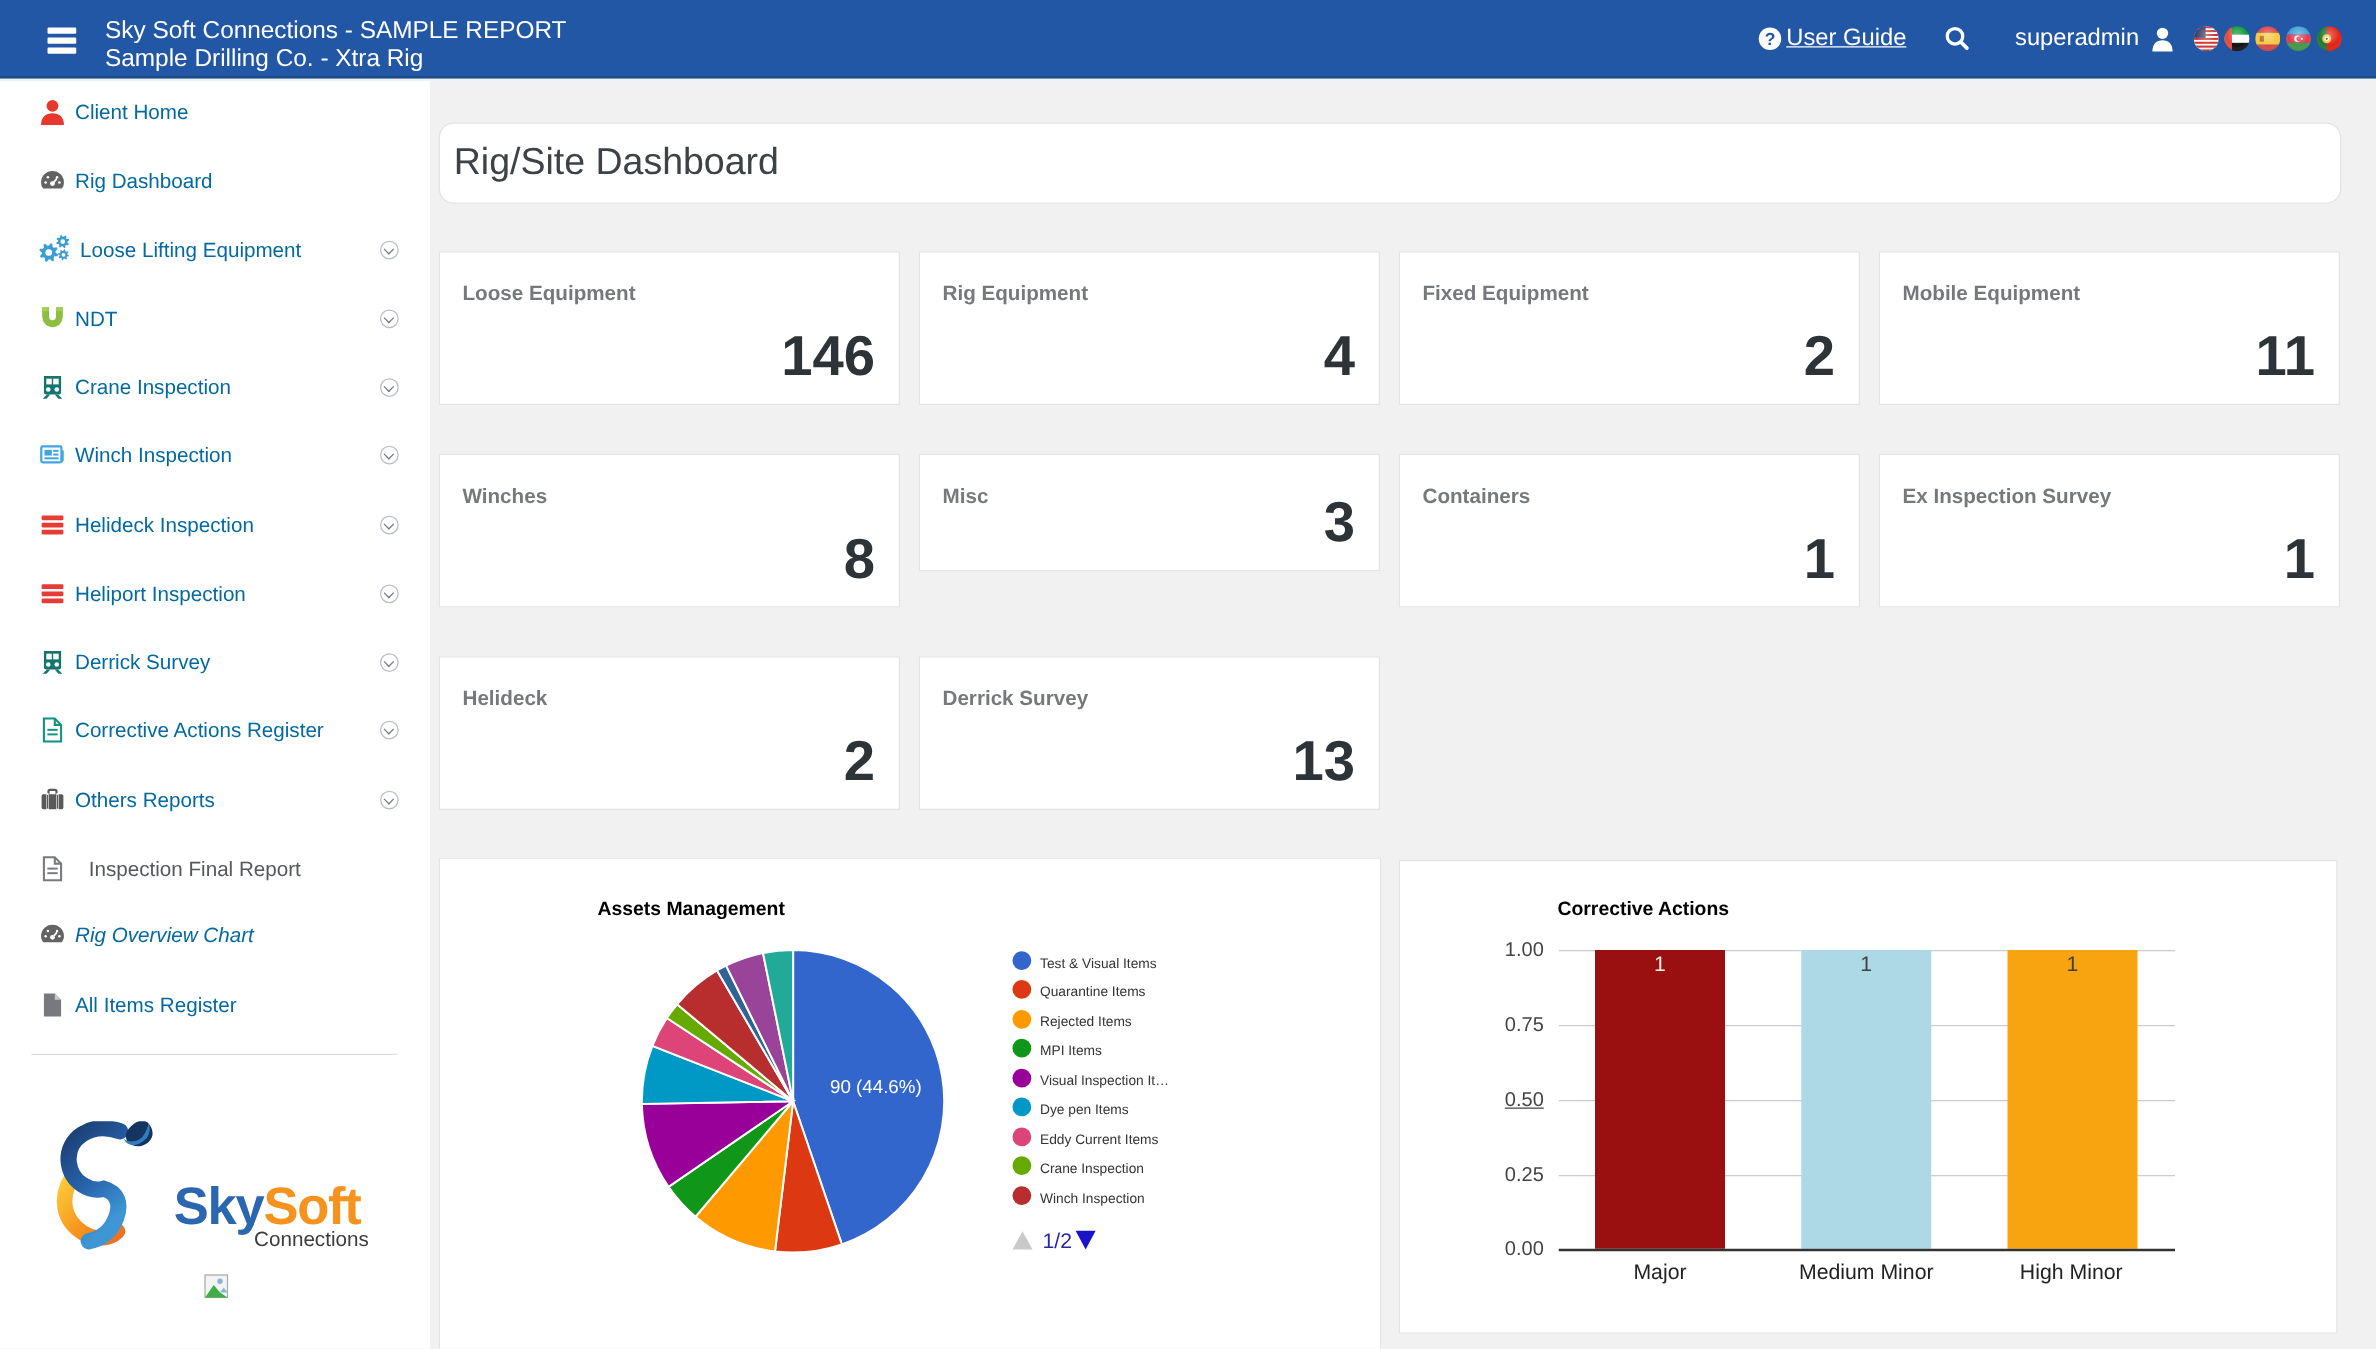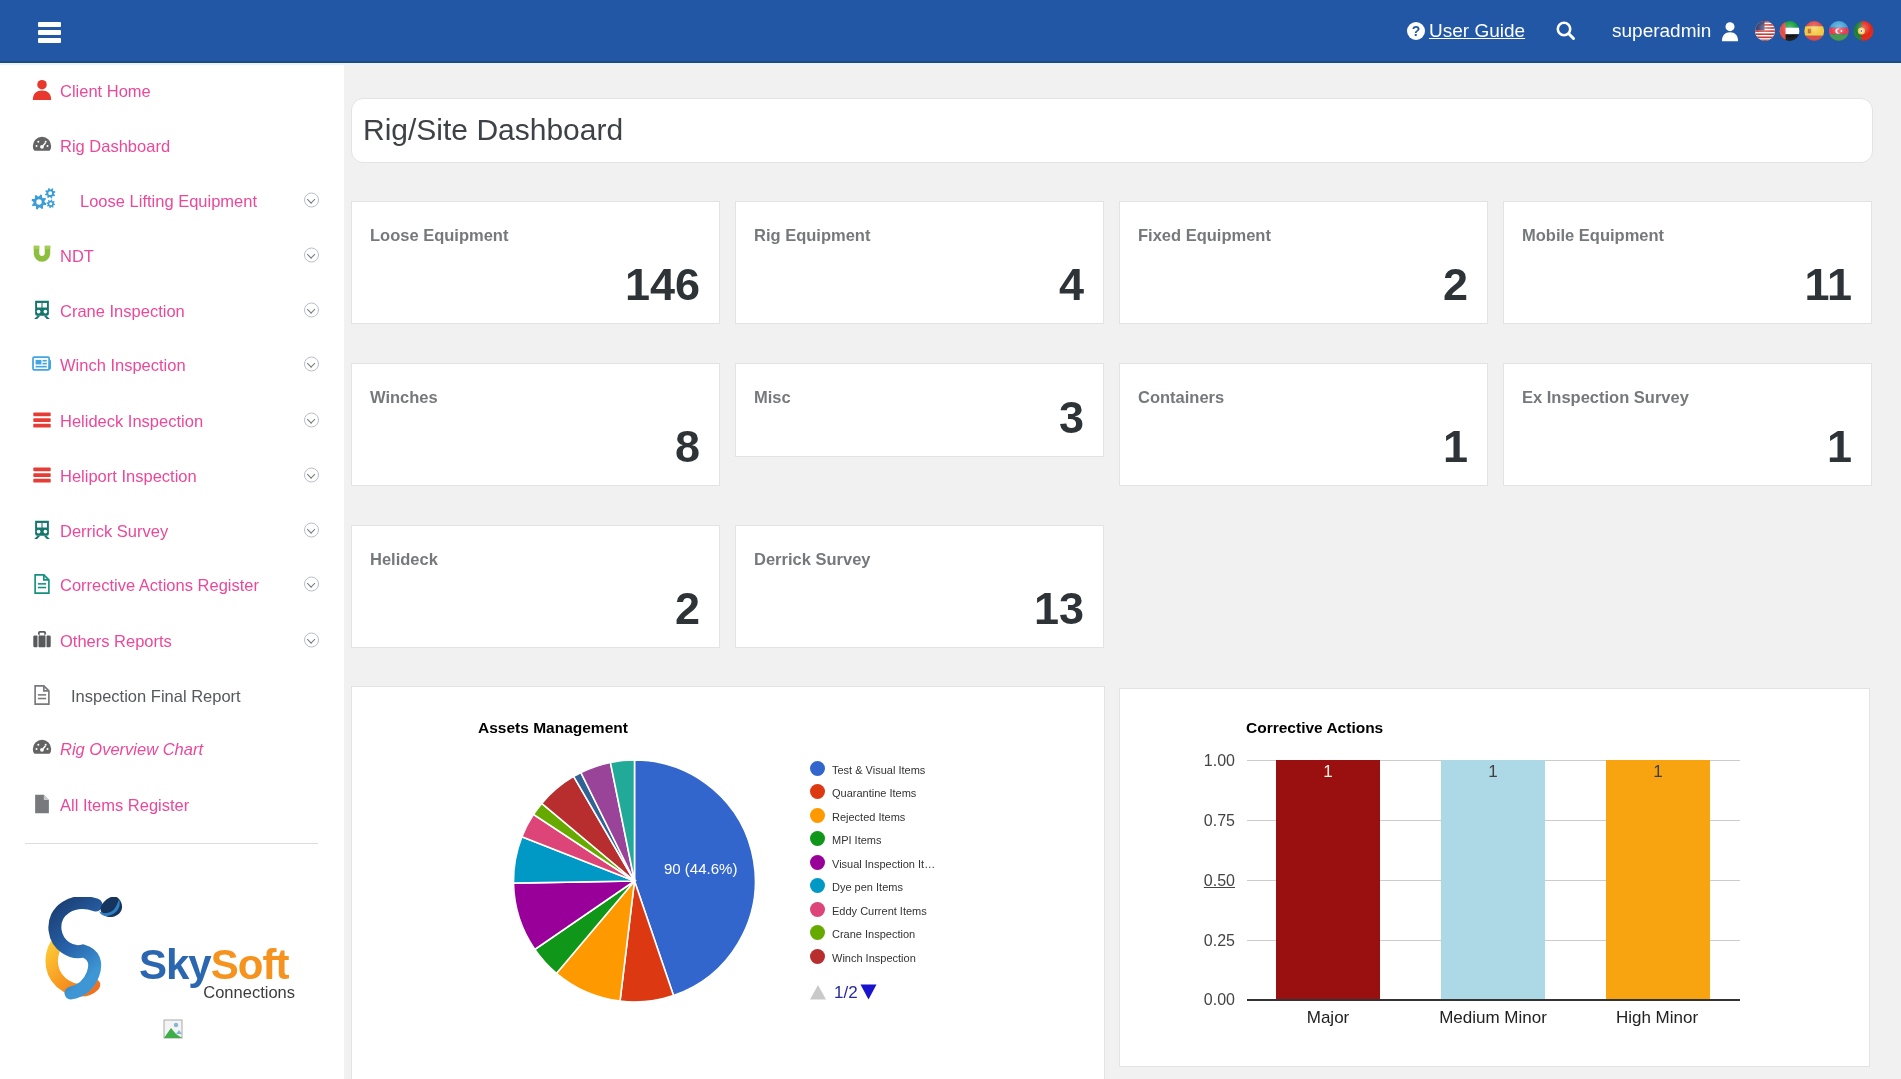--- a/index.html
+++ b/index.html
@@ -5,21 +5,21 @@
 * { margin:0; padding:0; box-sizing:border-box; }
 html,body { width:1901px; height:1079px; overflow:hidden; font-family:"Liberation Sans", sans-serif; background:#f1f1f1; position:relative; }
 .abs { position:absolute; }
 
 #topbar { position:absolute; left:0; top:0; width:1901px; height:62px; background:#2257a5; }
 #hamb div { width:23px; height:5px; background:#fff; border-radius:1px; margin-bottom:2.8px; }
 .tbTitle { color:#fff; font-size:19.5px; line-height:23px; }
 
 #sidebar { position:absolute; left:0; top:62px; width:344px; height:1017px; background:#fff; }
 .mitem { position:absolute; left:0; width:344px; height:54px; }
-.mtext { position:absolute; left:60px; top:51%; transform:translateY(-50%); font-size:16.5px; color:#ec4899; white-space:nowrap; }
+.mtext { position:absolute; left:60px; top:51%; transform:translateY(-50%); font-size:16.5px; color:#0369a1; white-space:nowrap; }
 .micon { position:absolute; left:31px; top:50%; transform:translateY(-50%); width:22px; height:22px; }
 .chev { position:absolute; left:304px; top:50%; transform:translateY(-50%); width:15px; height:15px; border:1px solid #b9bdc9; border-radius:50%; }
 .chev:after { content:""; position:absolute; left:3.4px; top:2.8px; width:5.2px; height:5.2px; border-right:1.4px solid #75787e; border-bottom:1.4px solid #75787e; transform:rotate(45deg); }
 
 .panel { position:absolute; background:#fff; border:1px solid #e3e3e3; }
 .card-title { position:absolute; left:18px; top:24px; font-size:16.5px; font-weight:bold; color:#76797c; }
 .card-num { position:absolute; right:19px; bottom:16px; font-size:45px; font-weight:bold; color:#2e3338; line-height:1; }
 .lgd { left:810px; font-size:11px; color:#333; height:18px; line-height:18px; white-space:nowrap; }
 .lgd i { display:inline-block; width:15px; height:15px; border-radius:50%; margin-right:7px; vertical-align:-2px; }
 .ybl { position:absolute; font-size:16px; color:#444; width:60px; text-align:right; }
@@ -28,20 +28,21 @@
 </style>
 </head>
 <body>
 
 <div id="topbar">
   <div id="hamb" style="position:absolute; left:37.5px; top:22px;">
       <div></div>
       <div></div>
       <div style="margin:0"></div>
     </div>
+  <div class="tbTitle" style="position:absolute; left:84px; top:13px;">Sky Soft Connections - SAMPLE REPORT<br>Sample Drilling Co. - Xtra Rig</div>
   <div style="position:absolute; left:1407px; top:22px; width:18px; height:18px; background:#fff; border-radius:50%; color:#2257a5; font-weight:bold; font-size:14px; text-align:center; line-height:18px;">?</div>
   <div style="position:absolute; left:1429px; top:20px; color:#fff; font-size:19px; text-decoration:underline;">User Guide</div>
   <svg class="abs" style="left:1554px; top:19px;" width="24" height="24" viewBox="0 0 24 24">
       <circle cx="10" cy="10" r="6.2" fill="none" stroke="#fff" stroke-width="2.6"></circle>
       <line x1="14.8" y1="14.8" x2="19.5" y2="19.5" stroke="#fff" stroke-width="3" stroke-linecap="round"></line>
     </svg>
   <div style="position:absolute; left:1612px; top:20px; color:#fff; font-size:19px;">superadmin</div>
   <svg class="abs" style="left:1721px; top:21px;" width="18" height="21" viewBox="0 0 22 26">
       <circle cx="11" cy="7" r="5.6" fill="#fff"></circle>
       <path d="M1,25 C1,17.5 5,13.8 11,13.8 C17,13.8 21,17.5 21,25 Z" fill="#fff"></path>
@@ -141,21 +142,21 @@
     <div style="position:absolute; left:0; top:53px; width:344px; height:1px;"></div>
   </div>
   <div class="mitem" style="top:111px;">
     <svg class="micon" style="width:26px;height:26px;" viewBox="0 0 26 26">
         <g fill="#3b9dd6" fill-rule="evenodd">
           <path d="M15.45,16.51 A7.6,7.6 0 0 1 15.01,17.93 L12.56,18.07 A5.5,5.5 0 0 1 11.87,18.90 L12.20,21.33 A7.6,7.6 0 0 1 10.88,22.03 L9.05,20.40 A5.5,5.5 0 0 1 7.98,20.50 L6.49,22.45 A7.6,7.6 0 0 1 5.07,22.01 L4.93,19.56 A5.5,5.5 0 0 1 4.10,18.87 L1.67,19.20 A7.6,7.6 0 0 1 0.97,17.88 L2.60,16.05 A5.5,5.5 0 0 1 2.50,14.98 L0.55,13.49 A7.6,7.6 0 0 1 0.99,12.07 L3.44,11.93 A5.5,5.5 0 0 1 4.13,11.10 L3.80,8.67 A7.6,7.6 0 0 1 5.12,7.97 L6.95,9.60 A5.5,5.5 0 0 1 8.02,9.50 L9.51,7.55 A7.6,7.6 0 0 1 10.93,7.99 L11.07,10.44 A5.5,5.5 0 0 1 11.90,11.13 L14.33,10.80 A7.6,7.6 0 0 1 15.03,12.12 L13.40,13.95 A5.5,5.5 0 0 1 13.50,15.02 Z M5.30,15.00 a2.7,2.7 0 1 0 5.4,0 a2.7,2.7 0 1 0 -5.4,0 Z"></path>
           <path d="M24.08,8.26 A5.3,5.3 0 0 1 23.59,9.18 L21.87,8.91 A3.8,3.8 0 0 1 21.29,9.37 L21.19,11.11 A5.3,5.3 0 0 1 20.20,11.41 L19.17,10.00 A3.8,3.8 0 0 1 18.43,9.92 L17.14,11.08 A5.3,5.3 0 0 1 16.22,10.59 L16.49,8.87 A3.8,3.8 0 0 1 16.03,8.29 L14.29,8.19 A5.3,5.3 0 0 1 13.99,7.20 L15.40,6.17 A3.8,3.8 0 0 1 15.48,5.43 L14.32,4.14 A5.3,5.3 0 0 1 14.81,3.22 L16.53,3.49 A3.8,3.8 0 0 1 17.11,3.03 L17.21,1.29 A5.3,5.3 0 0 1 18.20,0.99 L19.23,2.40 A3.8,3.8 0 0 1 19.97,2.48 L21.26,1.32 A5.3,5.3 0 0 1 22.18,1.81 L21.91,3.53 A3.8,3.8 0 0 1 22.37,4.11 L24.11,4.21 A5.3,5.3 0 0 1 24.41,5.20 L23.00,6.23 A3.8,3.8 0 0 1 22.92,6.97 Z M17.30,6.20 a1.9,1.9 0 1 0 3.8,0 a1.9,1.9 0 1 0 -3.8,0 Z"></path>
           <path d="M24.18,17.24 A4.4,4.4 0 0 1 24.01,18.08 L22.53,18.27 A3.1,3.1 0 0 1 22.19,18.77 L22.59,20.21 A4.4,4.4 0 0 1 21.87,20.68 L20.69,19.77 A3.1,3.1 0 0 1 20.10,19.89 L19.36,21.18 A4.4,4.4 0 0 1 18.52,21.01 L18.33,19.53 A3.1,3.1 0 0 1 17.83,19.19 L16.39,19.59 A4.4,4.4 0 0 1 15.92,18.87 L16.83,17.69 A3.1,3.1 0 0 1 16.71,17.10 L15.42,16.36 A4.4,4.4 0 0 1 15.59,15.52 L17.07,15.33 A3.1,3.1 0 0 1 17.41,14.83 L17.01,13.39 A4.4,4.4 0 0 1 17.73,12.92 L18.91,13.83 A3.1,3.1 0 0 1 19.50,13.71 L20.24,12.42 A4.4,4.4 0 0 1 21.08,12.59 L21.27,14.07 A3.1,3.1 0 0 1 21.77,14.41 L23.21,14.01 A4.4,4.4 0 0 1 23.68,14.73 L22.77,15.91 A3.1,3.1 0 0 1 22.89,16.50 Z M18.30,16.80 a1.5,1.5 0 1 0 3.0,0 a1.5,1.5 0 1 0 -3.0,0 Z"></path>
         </g>
       </svg>
-    <div class="mtext" style="left:64px;margin-left:16px;">Loose Lifting Equipment</div>
+    <div class="mtext" style="left:64px;">Loose Lifting Equipment</div>
     <div class="chev"></div>
   </div>
   <div class="mitem" style="top:166px;">
     <svg class="micon" viewBox="0 0 24 24">
         <path d="M3,2 L9,2 L9,10 A3,3.2 0 0 0 15,10 L15,2 L21,2 L21,10 A9,9.4 0 0 1 3,10 Z" fill="#8ebe3f"></path>
         <rect x="3" y="2" width="6" height="3.4" fill="#a5cc55"></rect>
         <rect x="15" y="2" width="6" height="3.4" fill="#a5cc55"></rect>
       </svg>
     <div class="mtext">NDT</div>
     <div class="chev"></div>

